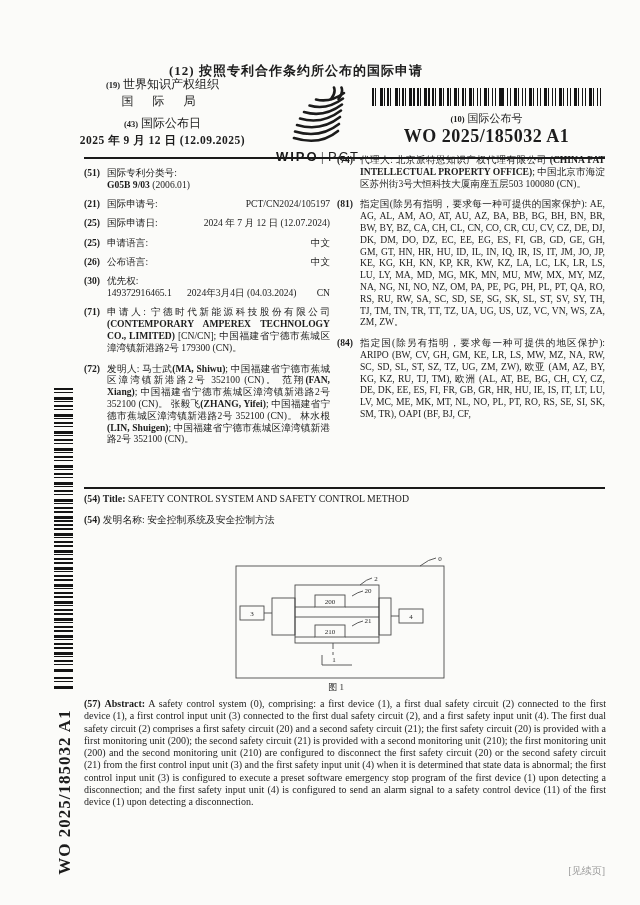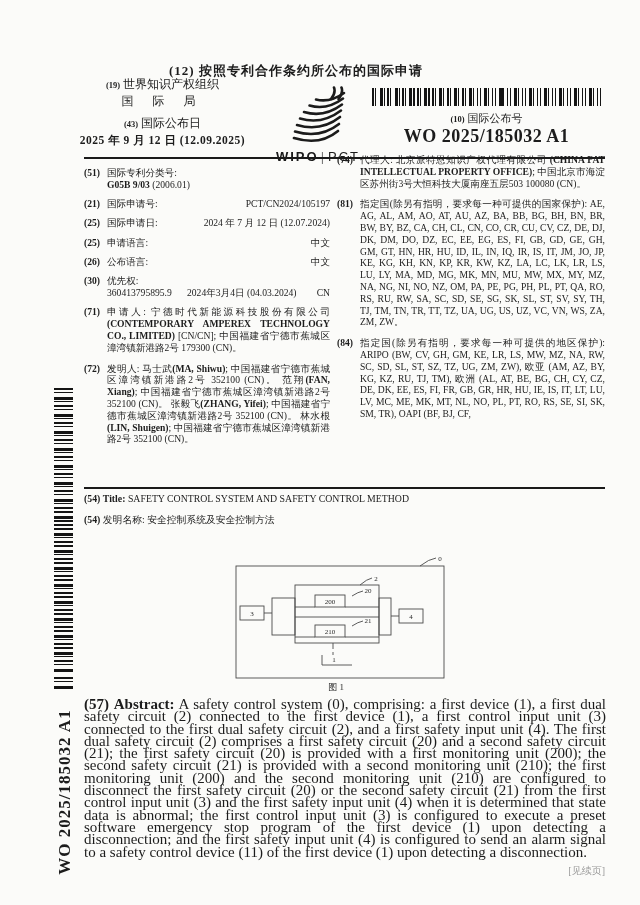--- a/index.html
+++ b/index.html
@@ -45,21 +45,21 @@
   .sub .d{flex:1;}
   .sub .c{text-align:left;}
   .para{position:relative;padding-left:23px;text-align:justify;margin-bottom:9px;}
   .para .lbl{position:absolute;left:0;top:0;font-weight:bold;}
   
   .title-en{top:493px;left:84px;width:521px;font-size:9.8px;}
   .title-zh{top:514px;left:84px;width:521px;font-size:9.8px;}
   
   .figure{top:552px;left:230px;width:220px;height:145px;}
   
-  .abstract{top:698px;left:84px;width:522px;font-size:15px;line-height:12.3px;text-align:justify;}
+  .abstract{top:698px;left:84px;width:522px;font-size:10px;line-height:12.3px;text-align:justify;}
   
   .contnote{top:864px;left:385px;width:220px;text-align:right;font-size:10px;color:#9a9a9a;}
   
   .barcode-v{
     top:388px;left:54px;width:19px;height:302px;
     background:repeating-linear-gradient(180deg,#141414 0 2px,#fbfbf9 2px 4px,#141414 4px 5.5px,#fbfbf9 5.5px 9px,#141414 9px 12px,#fbfbf9 12px 13.5px,#141414 13.5px 14.5px,#fbfbf9 14.5px 17px);
   }
   .side-pub{
     top:781px;left:-44px;width:220px;height:22px;text-align:center;
     font-size:17px;font-weight:bold;letter-spacing:1px;
@@ -133,21 +133,21 @@
     <span class="lbl">(26)</span>
     <div class="kv">
         <span>公布语言:</span>
         <span class="val">中文</span>
       </div>
   </div>
   <div class="row">
     <span class="lbl">(30)</span>
     <div>优先权:</div>
     <div class="sub">
-      <span class="n">360413795895.9</span>
+      <span class="n">149372916465.1</span>
       <span class="d">2024年3月4日 (04.03.2024)</span>
       <span class="c">CN</span>
     </div>
   </div>
   <div class="para">
     <span class="lbl">(71)</span>
     <span>申请人: 宁德时代新能源科技股份有限公司 </span><span class="b">(CONTEMPORARY AMPEREX TECHNOLOGY CO., LIMITED)</span><span> [CN/CN]; 中国福建省宁德市蕉城区漳湾镇新港路2号 179300 (CN)。</span>
   </div>
   <div class="para">
     <span class="lbl">(72)</span>

